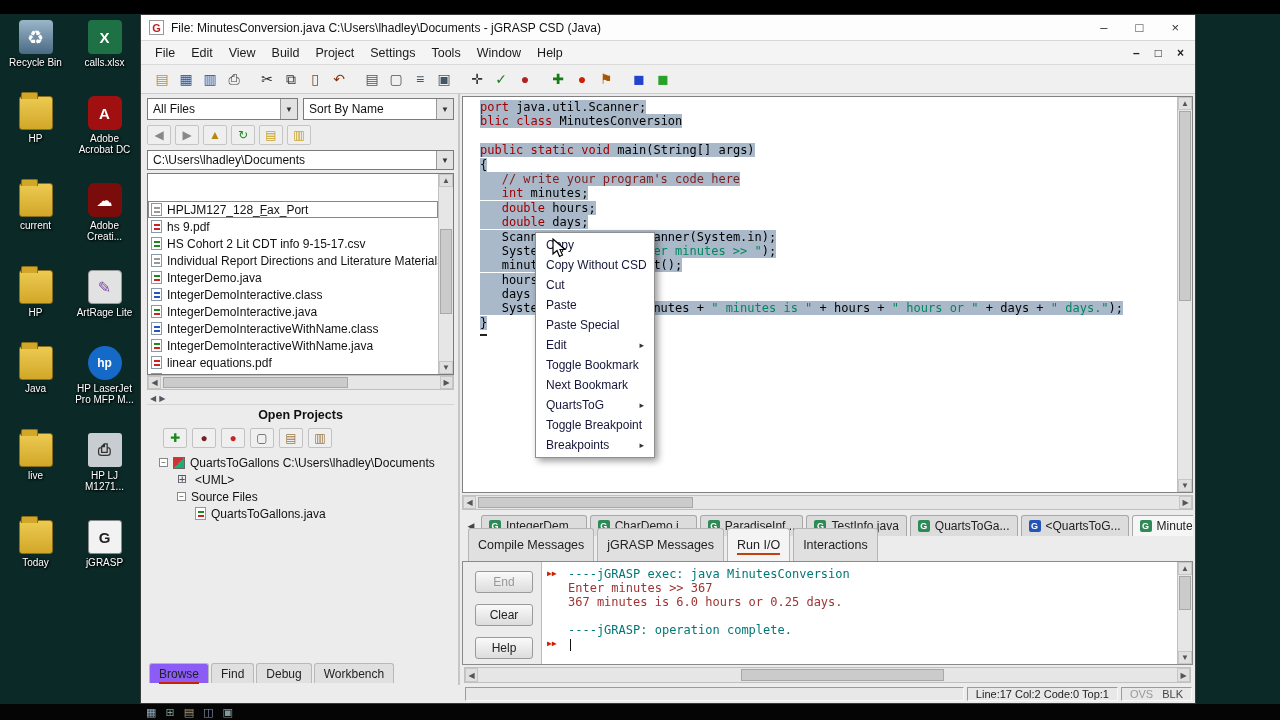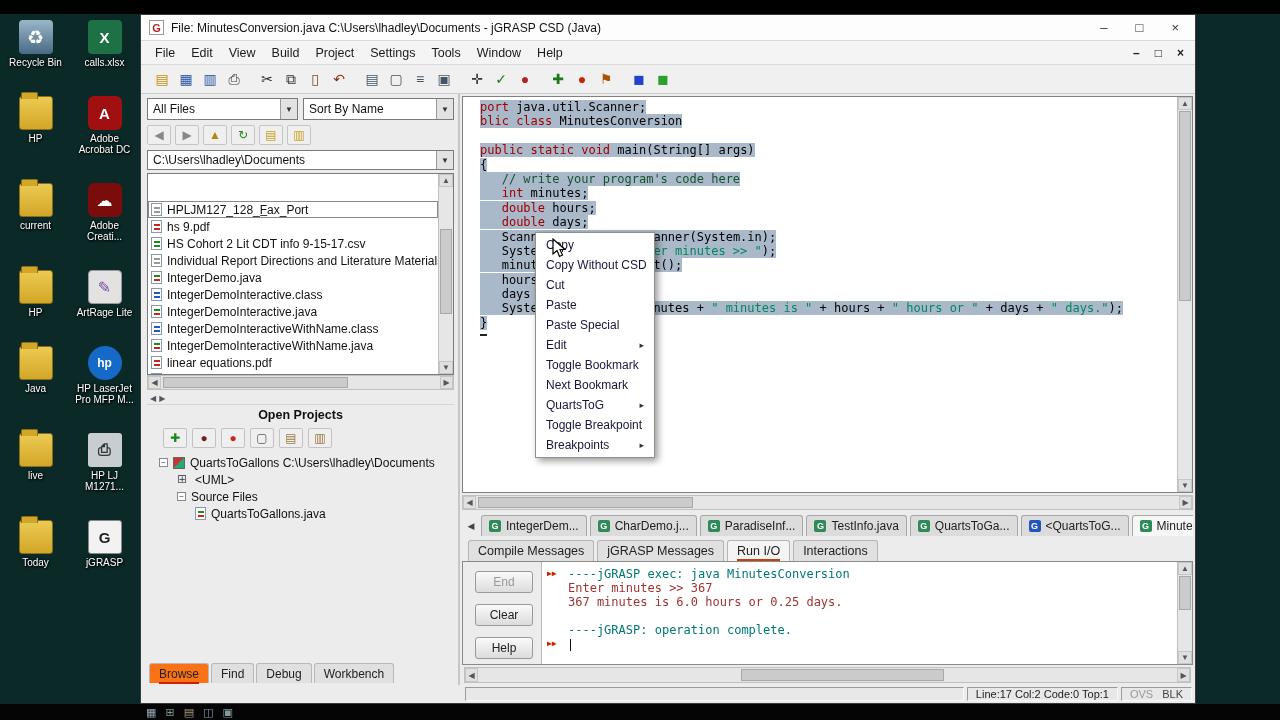--- a/index.html
+++ b/index.html
@@ -78,46 +78,46 @@
   .proj-toolbar { height:24px; flex:none; display:flex; gap:5px; align-items:center; padding-left:16px; margin-top:2px; }
   .pbtn { width:24px; height:20px; display:flex; align-items:center; justify-content:center; border:1px solid #c2c2c2; background:#efefef; font-size:12px; border-radius:2px; }
   .tree { flex:none; font-size:12px; color:#111; padding:4px 0 0 12px; }
   .trow { height:17px; display:flex; align-items:center; gap:5px; white-space:nowrap; overflow:hidden; }
   .indent1 { padding-left:18px; } .indent2 { padding-left:36px; }
   .expander { width:9px; height:9px; flex:none; border:1px solid #888; background:#fff; display:flex; align-items:center; justify-content:center; font-size:8px; line-height:8px; color:#333; }
   .proj-icon { width:12px; height:12px; flex:none; background:linear-gradient(135deg,#c33 50%,#2a7 50%); border:1px solid #666; }
   .uml-icon { width:13px; flex:none; color:#556; font-size:12px; line-height:13px; }
   .left-tabs { margin-top:auto; height:21px; flex:none; display:flex; gap:2px; align-items:flex-end; padding-left:2px; }
   .ltab { padding:3px 9px 2px; font-size:12px; background:#e0e0e0; border:1px solid #b8b8b8; border-bottom:none; border-radius:3px 3px 0 0; color:#222; }
-  .ltab.active { background:#f97316;text-align:right; }
+  .ltab.active { background:#8b5cf6;text-align:right; }
   .ltab.active .lbl { border-bottom:2px solid #cc2200; padding-bottom:1px; }
 
   
   .right-panel { flex:1; display:flex; flex-direction:column; min-width:0; padding:2px 2px 0 2px; }
   .editor { flex:1; min-height:0; position:relative; background:#fff; border:1px solid #808080; display:flex; overflow:hidden; }
   .code { flex:1; overflow:hidden; font-family:"DejaVu Sans Mono","Liberation Mono",monospace; font-size:12px; line-height:14.4px; padding:3px 0 16px 17px; white-space:pre; color:#000; }
   .code-line { height:14.4px; }
   .code-line .sel { background:#aab9c9; }
-  .tok-kw { color:#a00000; } .tok-cm { color:#14532d; } .tok-st { color:#00875f; } .tok-pl { color:#000; }
+  .tok-kw { color:#a00000; } .tok-cm { color:#7f1d1d; } .tok-st { color:#00875f; } .tok-pl { color:#000; }
   .caret { position:absolute; left:17px; top:237px; width:7px; height:2px; background:#222; }
 
   .ctx-menu { position:absolute; left:72px; top:135px; width:120px; background:#fff; border:1px solid #8f8f8f; box-shadow:3px 3px 7px rgba(0,0,0,.4); padding:2px 1px; z-index:20; }
   .ctx-item { height:20px; display:flex; align-items:center; padding:0 9px; font-size:12px; color:#16163a; white-space:nowrap; }
   .ctx-sub { margin-left:auto; font-size:9px; color:#333; }
 
   .edit-hscroll { margin-top:2px; }
   .file-tabs { height:26px; flex:none; display:flex; align-items:flex-end; gap:3px; padding:3px 2px 0 2px; overflow:hidden; }
   .tab-scroll { width:14px; height:20px; flex:none; display:flex; align-items:center; justify-content:center; font-size:9px; color:#444; }
   .ftab { height:21px; display:flex; align-items:center; gap:5px; padding:0 7px; font-size:12px; color:#222; background:#dcdcdc; border:1px solid #a8a8a8; border-bottom:none; border-radius:3px 3px 0 0; white-space:nowrap; }
   .ftab.active { background:#f6f6f6; }
   .gicon { width:12px; height:12px; flex:none; border-radius:2px; background:#2e8b57; color:#fff; font-size:9px; font-weight:bold; display:flex; align-items:center; justify-content:center; }
   .gicon.blue { background:#2255bb; }
 
   .bottom-tabs { height:25px; flex:none; display:flex; align-items:flex-end; gap:3px; padding:2px 2px 0 6px; }
-  .btab { padding:3px 9px; font-size:12.5px; background:#e0e0e0; border:1px solid #b5b5b5; border-bottom:none; border-radius:3px 3px 0 0; color:#222; }
+  .btab { padding:9px 9px; font-size:12.5px; background:#e0e0e0; border:1px solid #b5b5b5; border-bottom:none; border-radius:3px 3px 0 0; color:#222; }
   .btab.active { background:#f4f4f4; }
   .btab.active .lbl { border-bottom:2px solid #c2410c; padding-bottom:1px; }
 
   .console-pane { height:104px; flex:none; display:flex; border:1px solid #8a8a8a; background:#ececec; }
   .console-buttons { width:78px; flex:none; padding:9px 8px 0 12px; display:flex; flex-direction:column; gap:11px; }
   .cbtn { height:22px; font-size:12px; color:#222; background:linear-gradient(#fafafa,#dcdcdc); border:1px solid #9a9a9a; border-radius:3px; display:flex; align-items:center; justify-content:center; }
   .cbtn.disabled { color:#999; }
   .console-out { flex:1; background:#fff; border-left:1px solid #bbb; display:flex; min-width:0; }
   .console-lines { flex:1; font-family:"DejaVu Sans Mono","Liberation Mono",monospace; font-size:12px; line-height:14px; padding-top:5px; overflow:hidden; white-space:pre; }
   .cline { height:14px; display:flex; }

